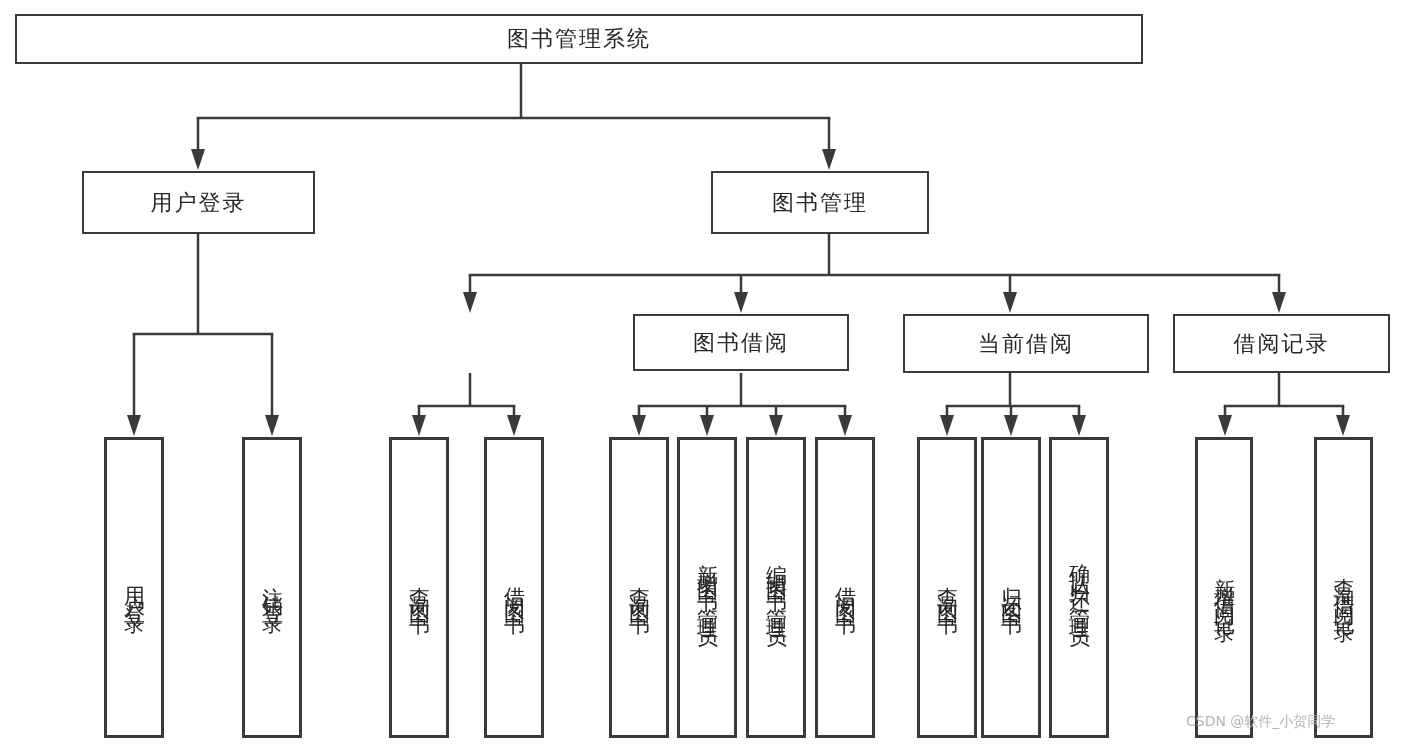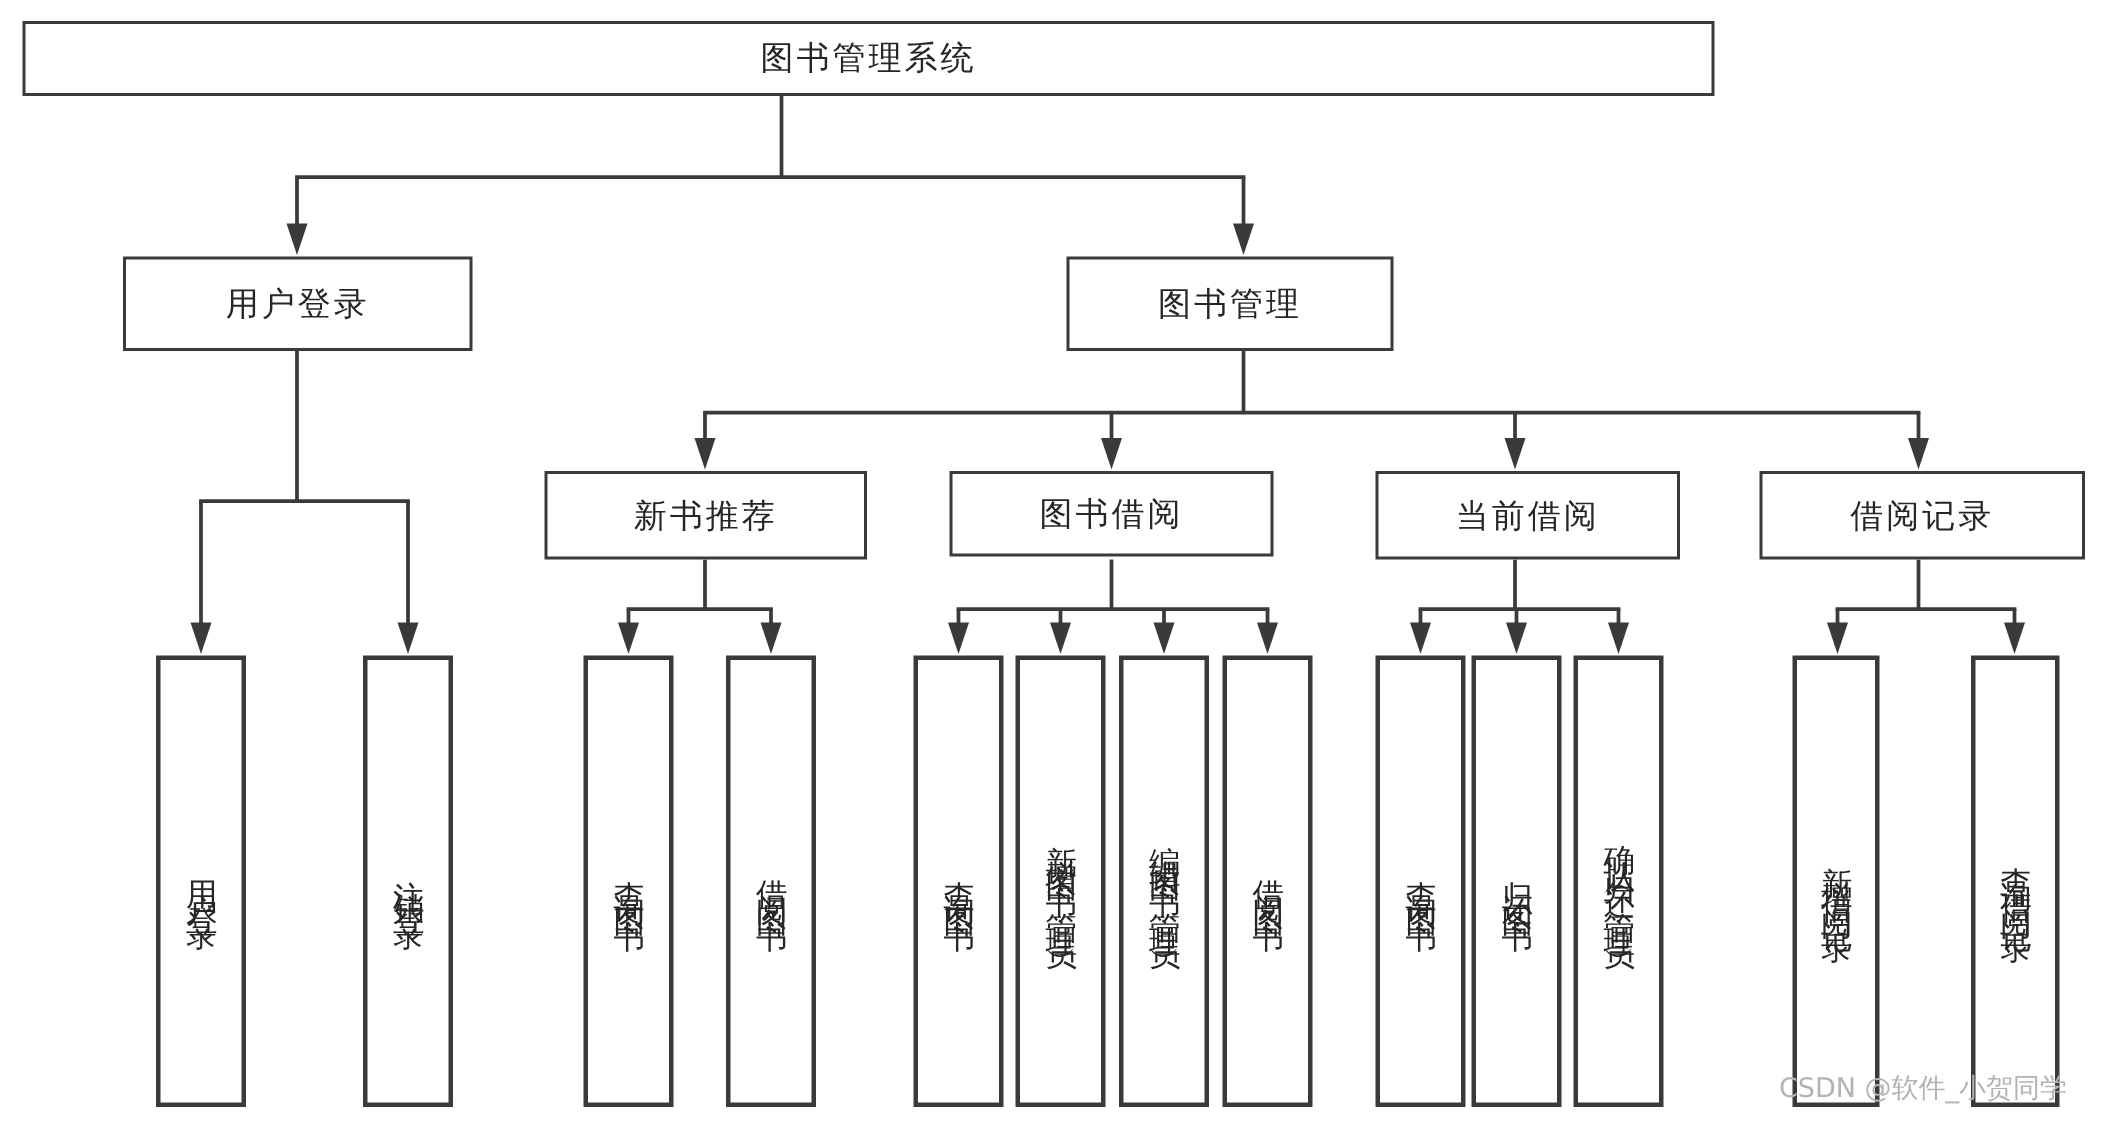--- a/index.html
+++ b/index.html
@@ -50,21 +50,21 @@
     text-orientation: mixed;
     font-size: 21px;
     letter-spacing: 9px;
     line-height: 1;
     white-space: nowrap;
   }
   .watermark {
     position: absolute;
     left: 1186px;
     top: 713px;
-    font-size: 18px;
+    font-size: 14px;
     color: var(--wm);
     white-space: nowrap;
   }
 </style>
 </head>
 <body>
 
 <div class="canvas">
 
   <svg class="connector-layer" viewBox="0 0 1405 747" xmlns="http://www.w3.org/2000/svg" aria-hidden="true">
@@ -140,27 +140,24 @@
     <span class="h-label">图书管理系统</span>
   </div>
 
   <div class="node" style="left:82px; top:171px; width:233px; height:63px;">
     <span class="h-label">用户登录</span>
   </div>
   <div class="node" style="left:711px; top:171px; width:218px; height:63px;">
     <span class="h-label">图书管理</span>
   </div>
 
-  <div class="node" style="left:363px; top:314px; width:215px; height:59px;">
-    <span class="h-label">新书推荐</span>
-  </div>
   <div class="node" style="left:633px; top:314px; width:216px; height:57px;">
     <span class="h-label">图书借阅</span>
   </div>
-  <div class="node" style="left:903px; top:314px; width:203px; height:59px;margin-left:14px;">
+  <div class="node" style="left:903px; top:314px; width:246px; height:59px;">
     <span class="h-label">当前借阅</span>
   </div>
   <div class="node" style="left:1173px; top:314px; width:217px; height:59px;">
     <span class="h-label">借阅记录</span>
   </div>
 
   <div class="node leaf" style="left:104px; top:437px; width:60px; height:301px;">
     <span class="v-label">用户登录</span>
   </div>
   <div class="node leaf" style="left:242px; top:437px; width:60px; height:301px;">

